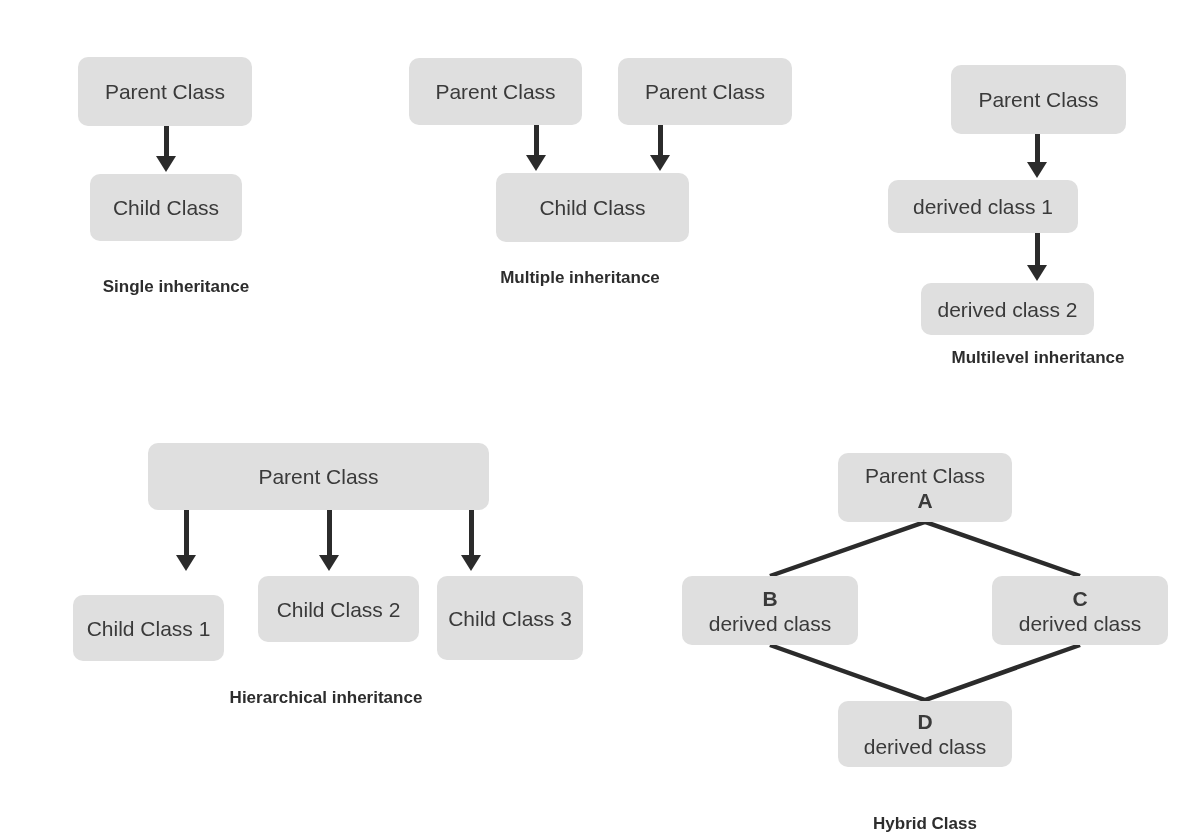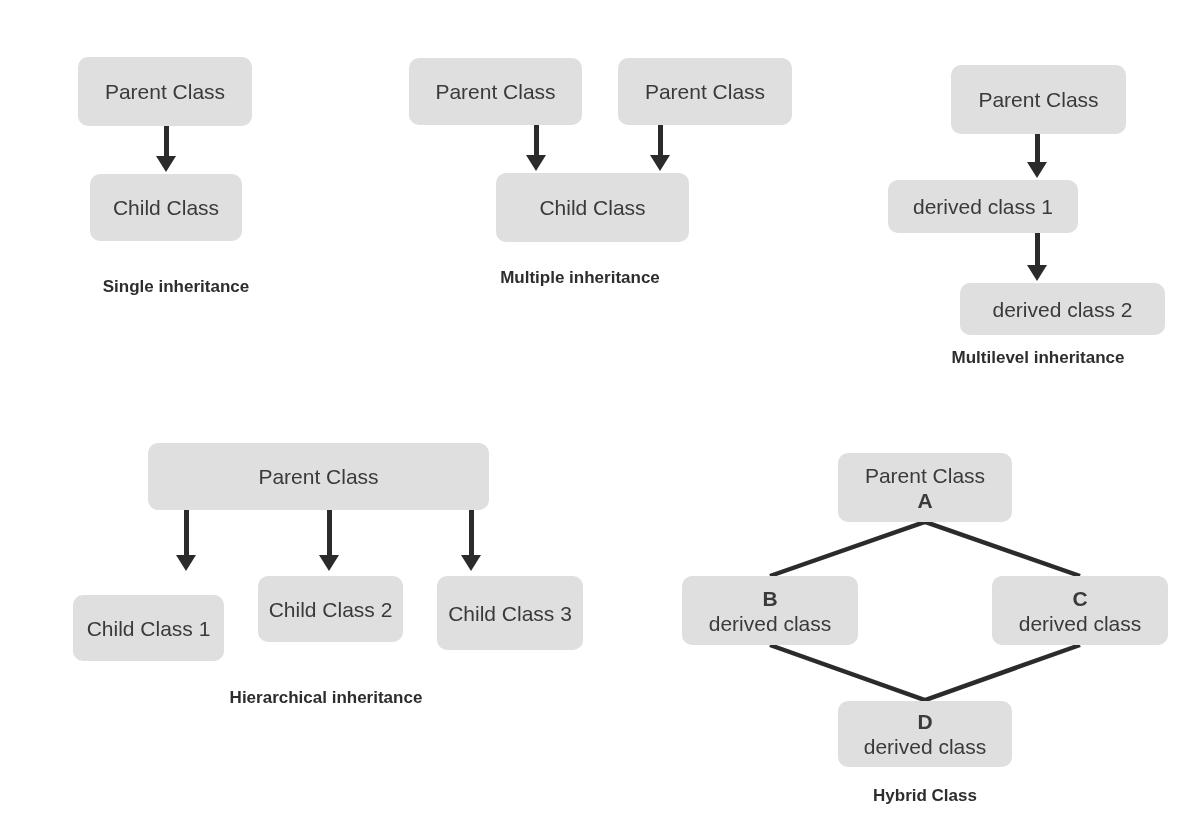--- a/index.html
+++ b/index.html
@@ -113,42 +113,42 @@
     <div class="node" style="left:951px;top:65px;width:175px;height:69px">Parent Class</div>
     <div class="arrow" style="left:1027px;top:134px">
       <div class="stem" style="height:28px"></div>
       <div class="head"></div>
     </div>
     <div class="node" style="left:888px;top:180px;width:190px;height:53px">derived class 1</div>
     <div class="arrow" style="left:1027px;top:233px">
       <div class="stem" style="height:32px"></div>
       <div class="head"></div>
     </div>
-    <div class="node" style="left:960px;top:283px;width:205px;height:52px">derived class 2</div>
+    <div class="node" style="left:921px;top:283px;width:173px;height:52px">derived class 2</div>
     <div class="caption" style="left:918px;top:348px;width:240px">Multilevel inheritance</div>
   </div>
 
   
   <div class="grp">
     <div class="node" style="left:148px;top:443px;width:341px;height:67px">Parent Class</div>
     <div class="arrow" style="left:176px;top:510px">
       <div class="stem" style="height:45px"></div>
       <div class="head"></div>
     </div>
     <div class="arrow" style="left:319px;top:510px">
       <div class="stem" style="height:45px"></div>
       <div class="head"></div>
     </div>
     <div class="arrow" style="left:461px;top:510px">
       <div class="stem" style="height:45px"></div>
       <div class="head"></div>
     </div>
     <div class="node" style="left:73px;top:595px;width:151px;height:66px">Child Class 1</div>
-    <div class="node" style="left:258px;top:576px;width:145px;height:66px">Child Class 2</div>
-    <div class="node" style="left:437px;top:576px;width:146px;height:74px">Child Class 3</div>
+    <div class="node" style="left:258px;top:576px;width:161px;height:66px">Child Class 2</div>
+    <div class="node" style="left:437px;top:576px;width:146px;height:84px">Child Class 3</div>
     <div class="caption" style="left:201px;top:688px;width:250px">Hierarchical inheritance</div>
   </div>
 
   
   <div class="grp">
     <svg class="hybrid-lines" viewBox="0 0 1200 835" xmlns="http://www.w3.org/2000/svg">
       <polyline points="770,576 925,522 1080,576"></polyline>
       <polyline points="770,645 925,700 1080,645"></polyline>
     </svg>
     <div class="node" style="left:838px;top:453px;width:174px;height:69px">
@@ -160,16 +160,16 @@
       <div>derived class</div>
     </div>
     <div class="node" style="left:992px;top:576px;width:176px;height:69px">
       <div class="letter">C</div>
       <div>derived class</div>
     </div>
     <div class="node" style="left:838px;top:701px;width:174px;height:66px">
       <div class="letter">D</div>
       <div>derived class</div>
     </div>
-    <div class="caption" style="left:850px;top:786px;width:150px">Hybrid Class</div>
+    <div class="caption" style="left:850px;top:814px;width:150px">Hybrid Class</div>
   </div>
 
 </div>
 
 </body></html>

